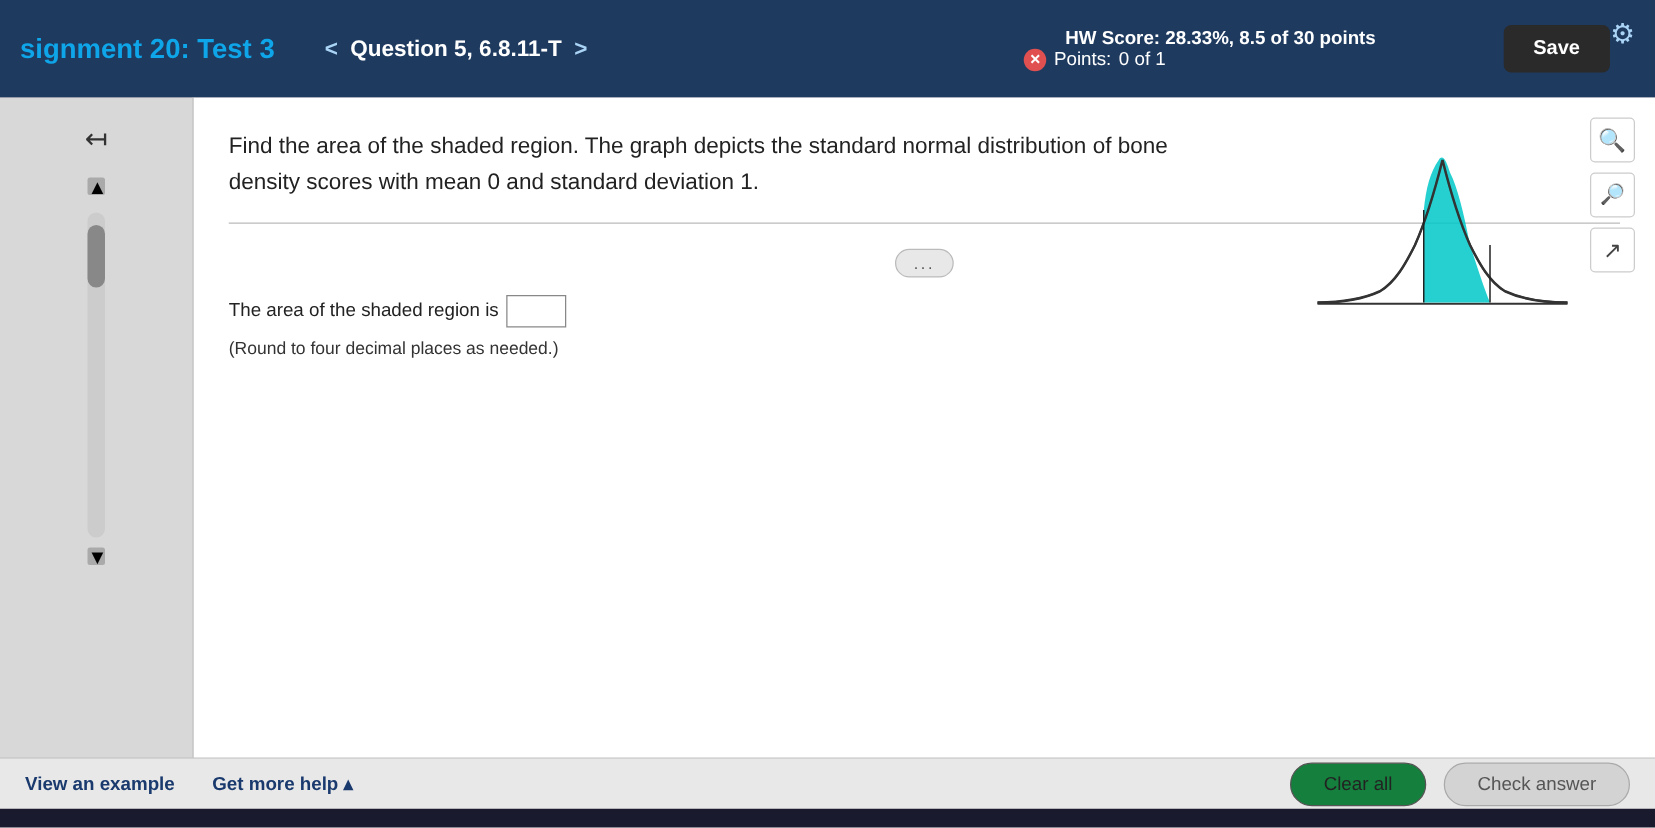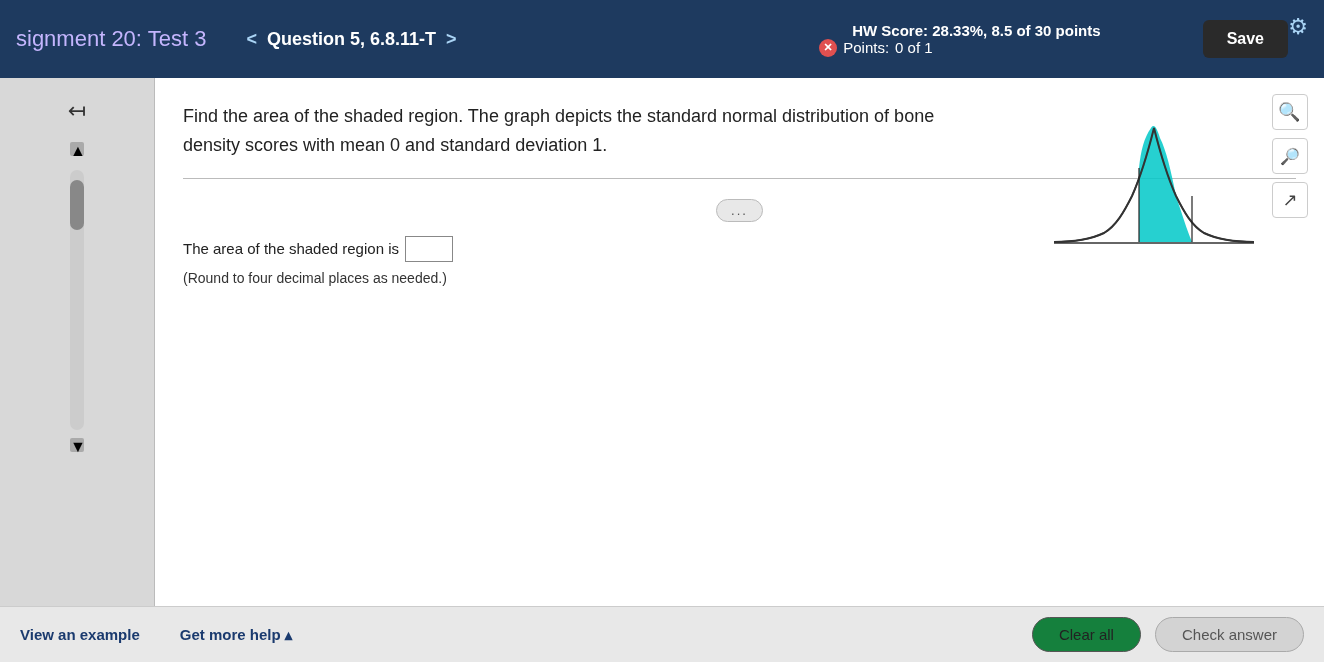--- a/index.html
+++ b/index.html
@@ -10,22 +10,22 @@
       background: #1e3a5f;
       color: white;
       height: 78px;
       display: flex;
       align-items: center;
       padding: 0 16px;
       position: relative;
     }
     .header-title {
       font-size: 22px;
-      font-weight: normal;
-      color: #c4b5fd;
+      font-weight: bold;
+      color: #0ea5e9;
       margin-right: 40px;
     }
     .nav-question {
       display: flex;
       align-items: center;
       gap: 10px;
       font-size: 18px;
       font-weight: bold;
       color: white;
     }
@@ -191,27 +191,27 @@
       display: flex;
       align-items: center;
       justify-content: center;
       font-size: 18px;
       cursor: pointer;
       color: #444;
     }
 
     
     .bottom-bar {
-      height: 56px;
+      height: 41px;
       background: #e8e8e8;
       display: flex;
       align-items: center;
       padding: 0 20px;
       border-top: 1px solid #ccc;
-      gap: 40px;
+      gap: 30px;
     }
     .bottom-link {
       font-size: 15px;
       font-weight: bold;
       color: #1a3a6e;
       cursor: pointer;
       text-decoration: none;
     }
     .bottom-actions {
       margin-left: auto;

